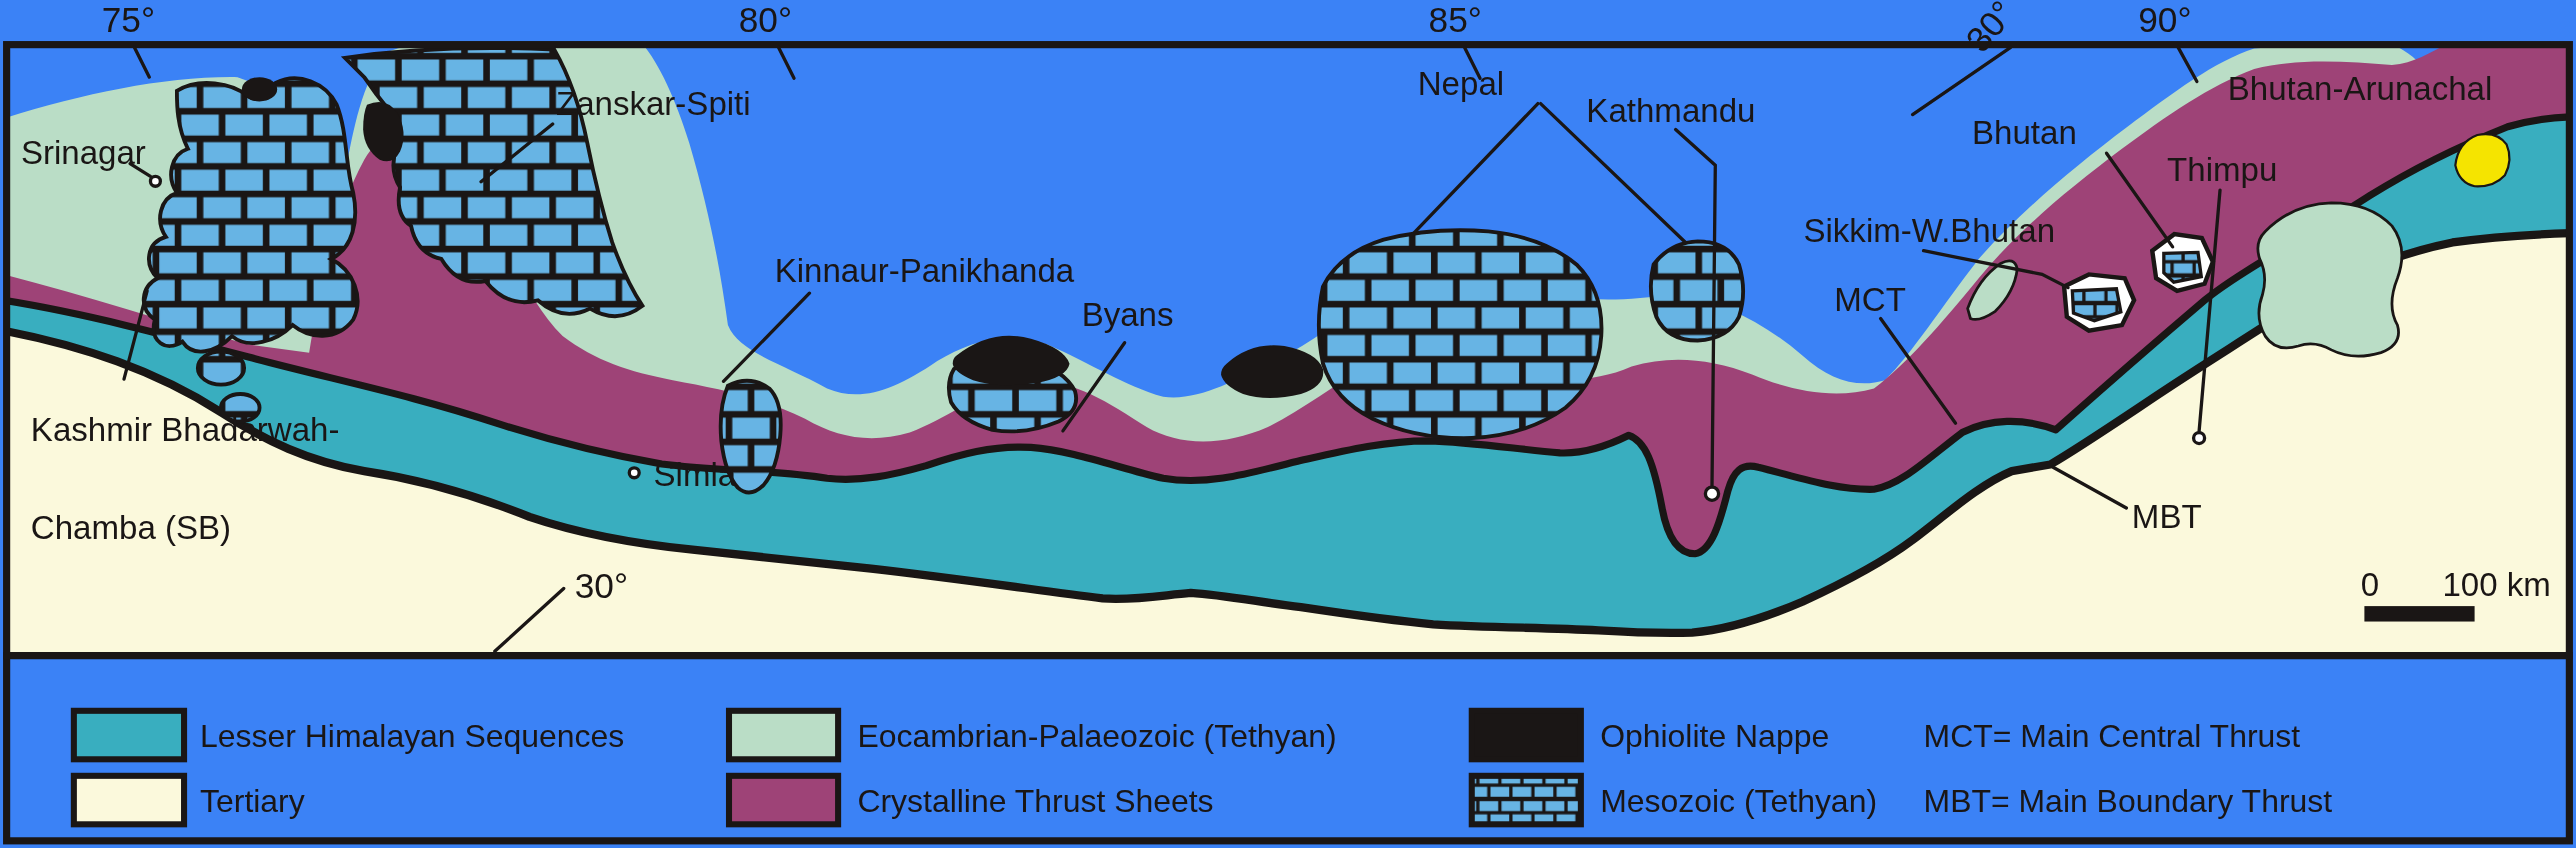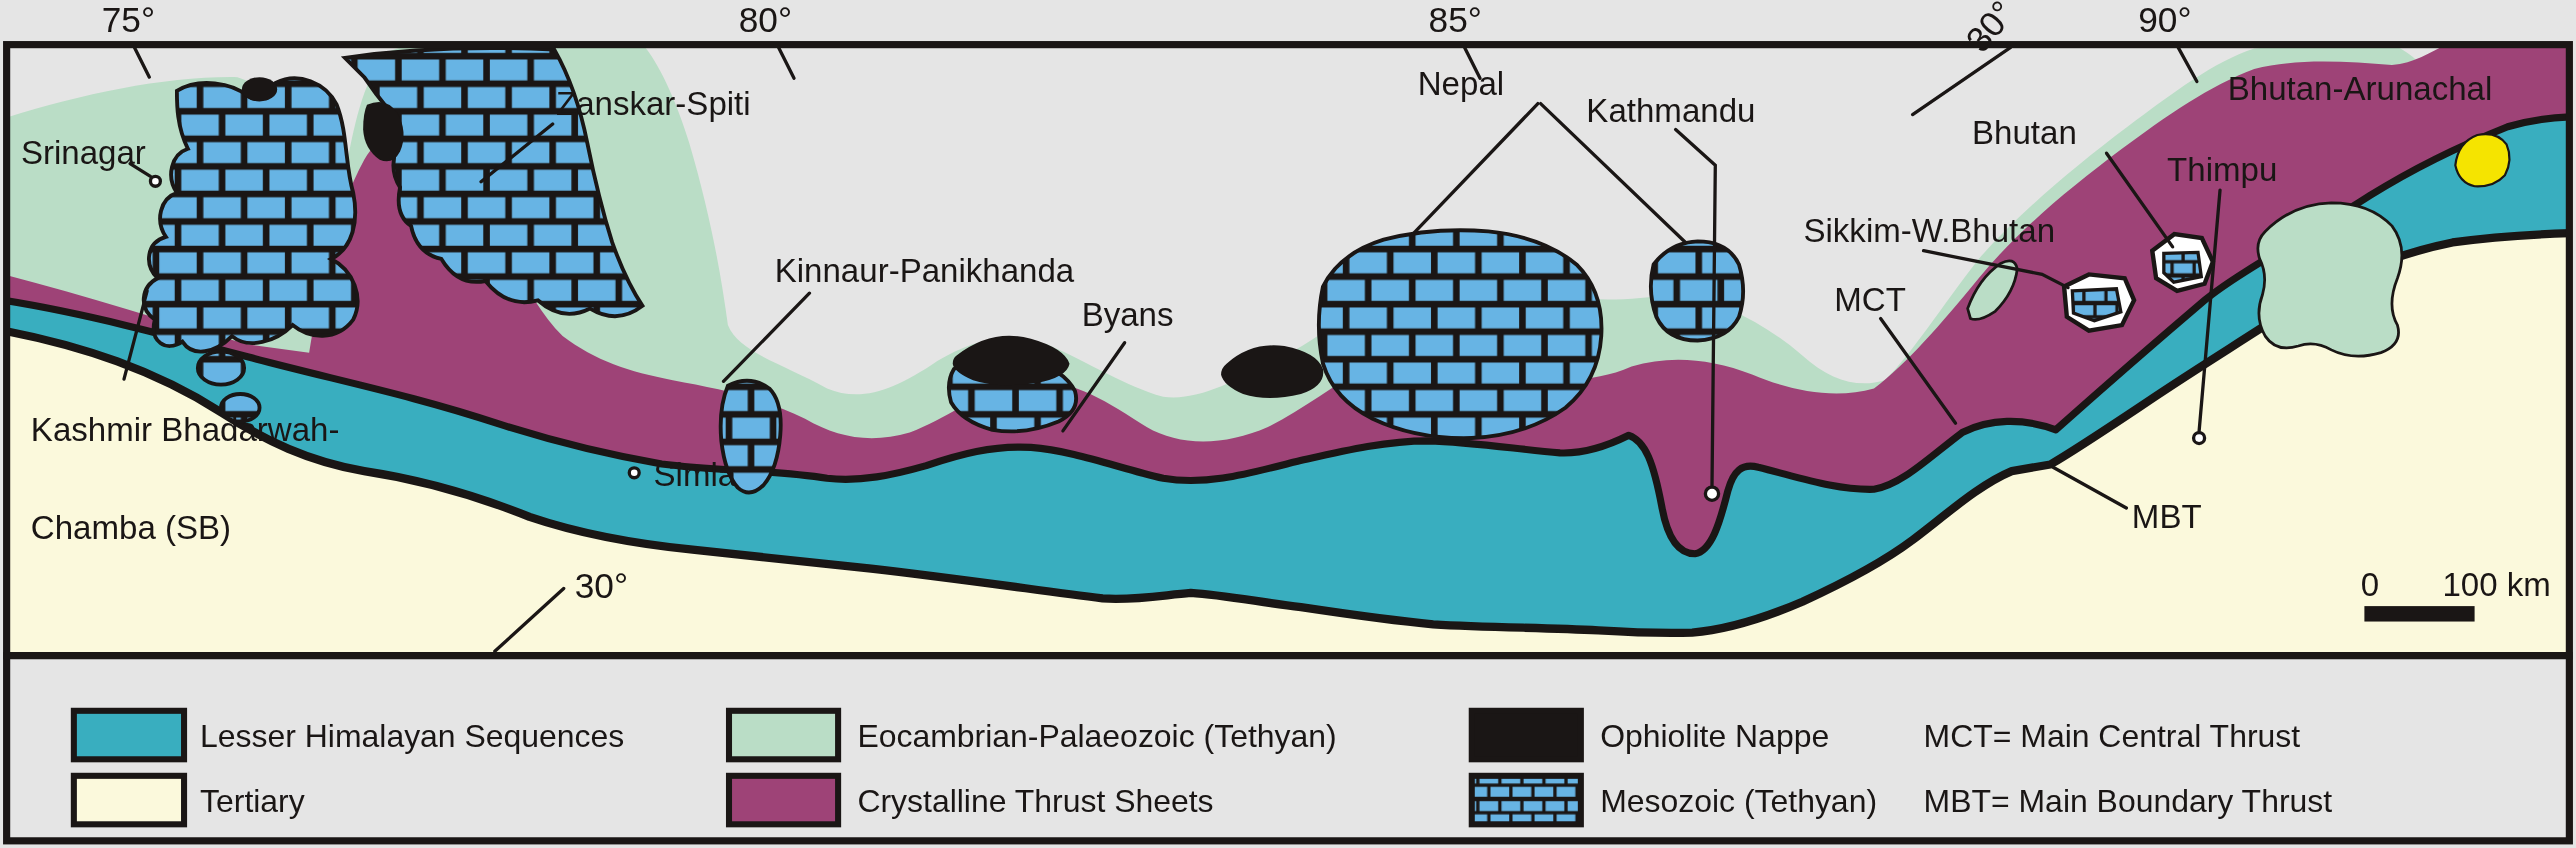--- a/index.html
+++ b/index.html
@@ -1,17 +1,17 @@
 <!DOCTYPE html>
 <html style="font-size:8.8px"><head>
 <meta charset="utf-8">
 <style>
   html,body{margin:0;padding:0;background:#ffffff;}
   body{font-family:"Liberation Sans", sans-serif;}
-  .stage{width:2576px;height:848px;position:relative;background:#e5e5e5;}
+  .stage{width:2576px;height:848px;position:relative;background:#3b82f6;}
   svg text{fill:#1a1615;}
   .maplabel{font-size:60px;}
   .ticklabel{font-size:64px;}
   .legendlabel{font-size:58px;}
   .leader{stroke:#1a1615;stroke-width:6;fill:none;stroke-linecap:round;}
   .thick{stroke:#1a1615;fill:none;stroke-linecap:round;stroke-linejoin:round;}
   .marker{fill:#ffffff;stroke:#1a1615;stroke-width:6;}
 </style>
 </head>
 <body>

